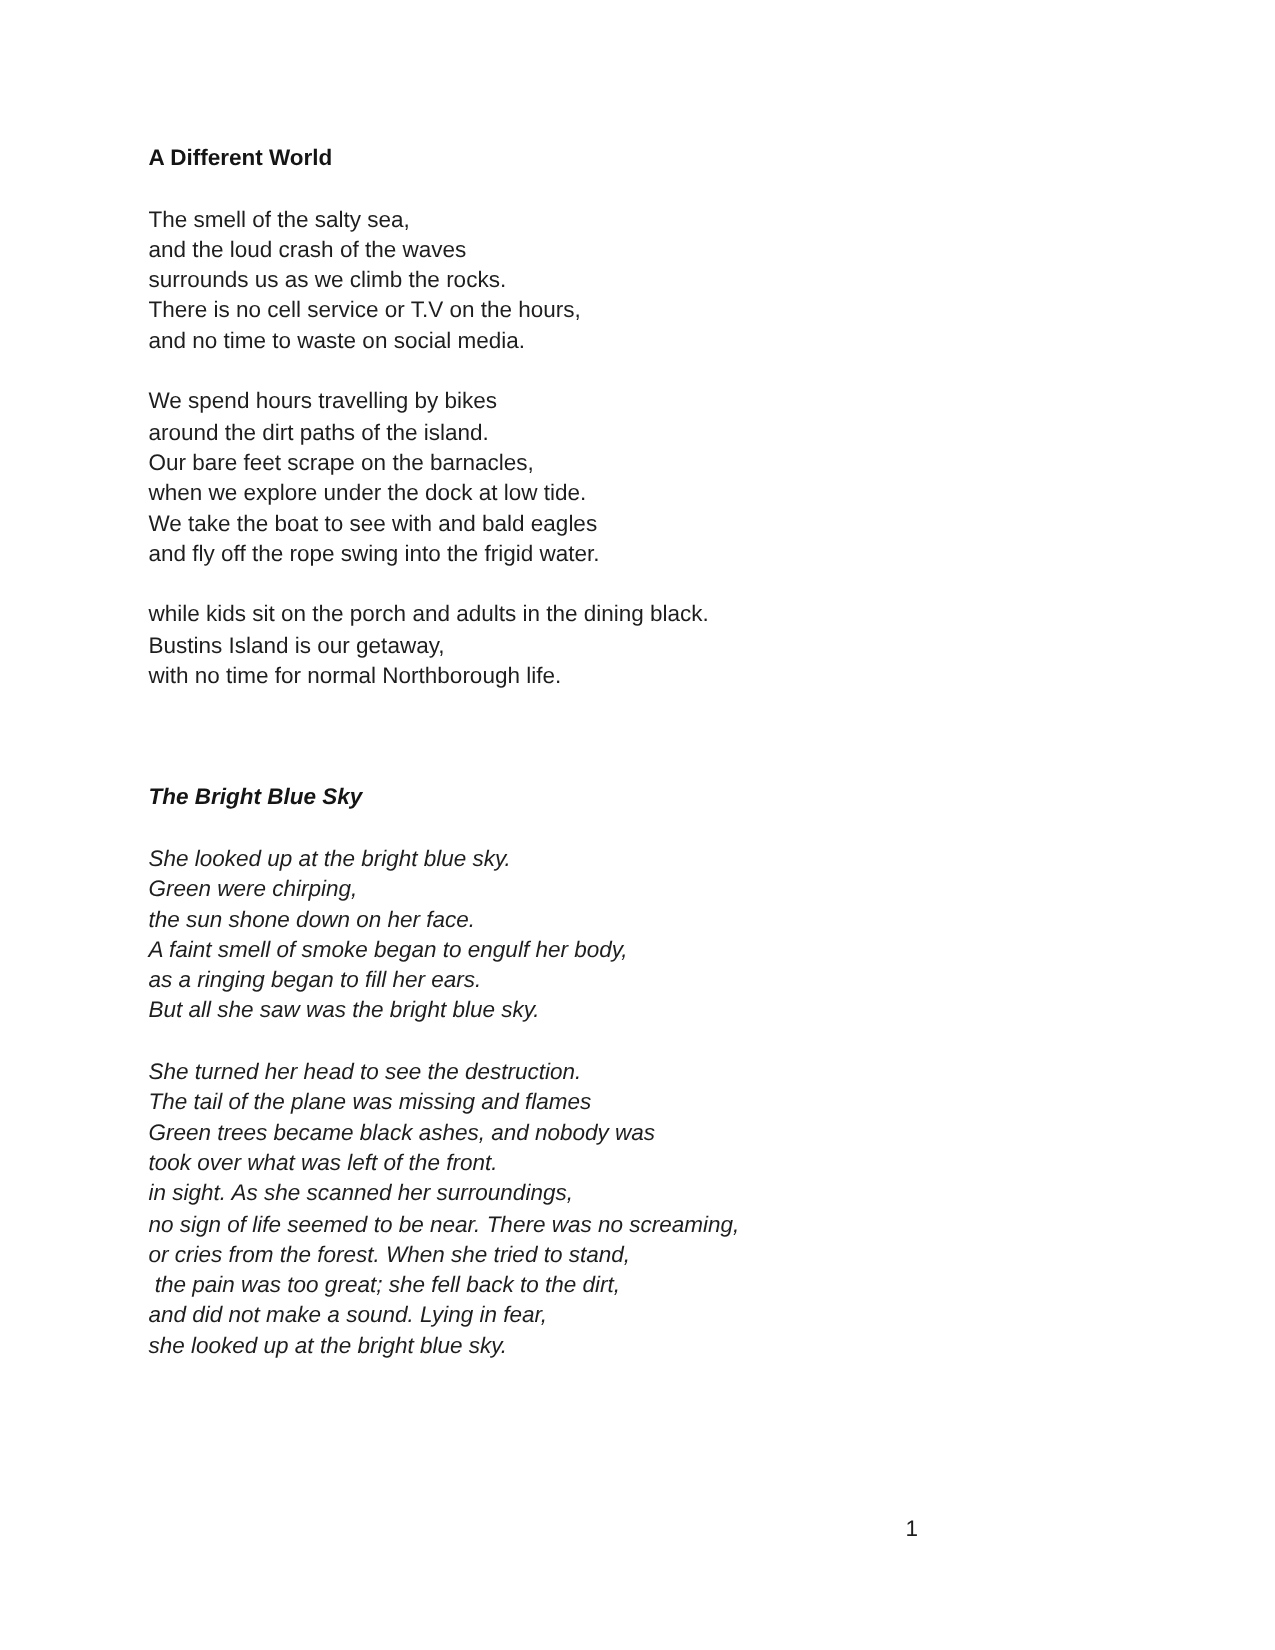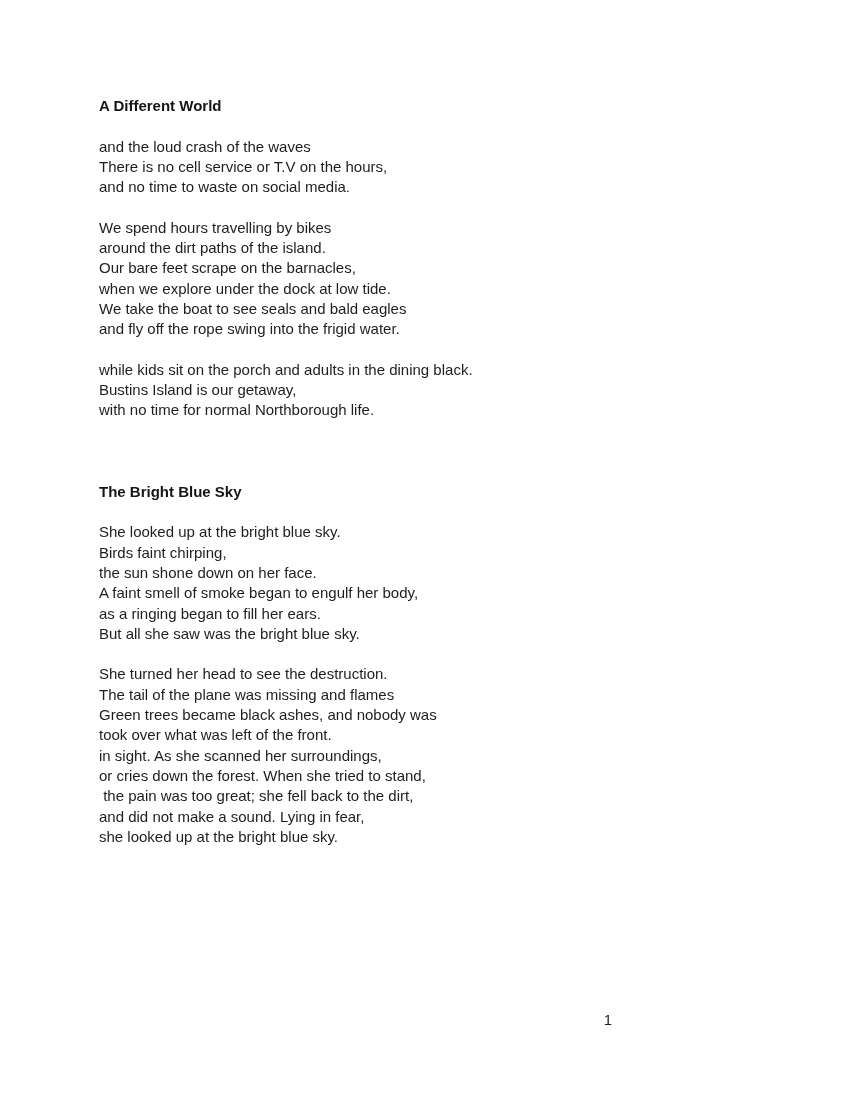--- a/index.html
+++ b/index.html
@@ -25,20 +25,21 @@
     font-size: 15px;
     font-weight: bold;
     margin: 0;
     color: #151515;
   }
   .stanza {
     margin: 20.3px 0 0 0;
   }
   .poem--second {
     margin-top: 61px;
+    font-style: italic;
   }
   .line {
     display: block;
     white-space: pre-wrap;
   }
   .page-footer {
     position: absolute;
     top: 1010px;
     right: 102px;
     font-size: 15px;
@@ -49,60 +50,63 @@
 </head>
 <body>
 
 <div class="page">
   <div class="content">
 
     <section class="poem poem--first">
       <h2 class="poem-title">A Different World</h2>
 
       <p class="stanza">
+        <span class="line">The smell of the salty sea,</span>
         <span class="line">and the loud crash of the waves</span>
+        <span class="line">surrounds us as we climb the rocks.</span>
         <span class="line">There is no cell service or T.V on the hours,</span>
         <span class="line">and no time to waste on social media.</span>
       </p>
 
       <p class="stanza">
         <span class="line">We spend hours travelling by bikes</span>
         <span class="line">around the dirt paths of the island.</span>
         <span class="line">Our bare feet scrape on the barnacles,</span>
         <span class="line">when we explore under the dock at low tide.</span>
-        <span class="line">We take the boat to see seals and bald eagles</span>
+        <span class="line">We take the boat to see with and bald eagles</span>
         <span class="line">and fly off the rope swing into the frigid water.</span>
       </p>
 
       <p class="stanza">
         <span class="line">while kids sit on the porch and adults in the dining black.</span>
         <span class="line">Bustins Island is our getaway,</span>
         <span class="line">with no time for normal Northborough life.</span>
       </p>
     </section>
 
     <section class="poem poem--second">
       <h2 class="poem-title">The Bright Blue Sky</h2>
 
       <p class="stanza">
         <span class="line">She looked up at the bright blue sky.</span>
-        <span class="line">Birds faint chirping,</span>
+        <span class="line">Green were chirping,</span>
         <span class="line">the sun shone down on her face.</span>
         <span class="line">A faint smell of smoke began to engulf her body,</span>
         <span class="line">as a ringing began to fill her ears.</span>
         <span class="line">But all she saw was the bright blue sky.</span>
       </p>
 
       <p class="stanza">
         <span class="line">She turned her head to see the destruction.</span>
         <span class="line">The tail of the plane was missing and flames</span>
         <span class="line">Green trees became black ashes, and nobody was</span>
         <span class="line">took over what was left of the front.</span>
         <span class="line">in sight. As she scanned her surroundings,</span>
-        <span class="line">or cries down the forest. When she tried to stand,</span>
+        <span class="line">no sign of life seemed to be near. There was no screaming,</span>
+        <span class="line">or cries from the forest. When she tried to stand,</span>
         <span class="line"> the pain was too great; she fell back to the dirt,</span>
         <span class="line">and did not make a sound. Lying in fear,</span>
         <span class="line">she looked up at the bright blue sky.</span>
       </p>
     </section>
 
   </div>
 
   <div class="page-footer">1</div>
 </div>

